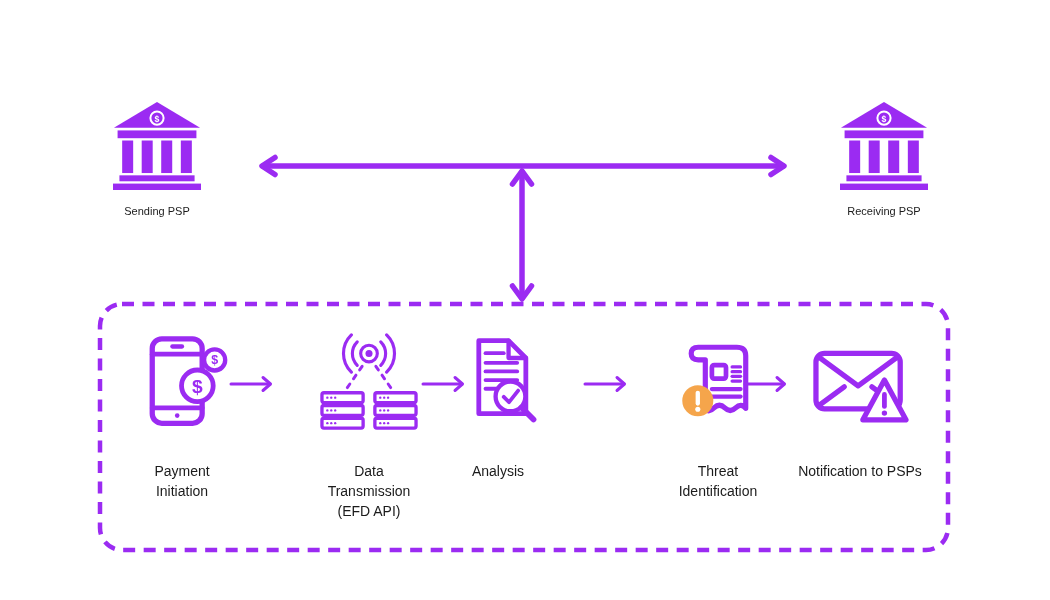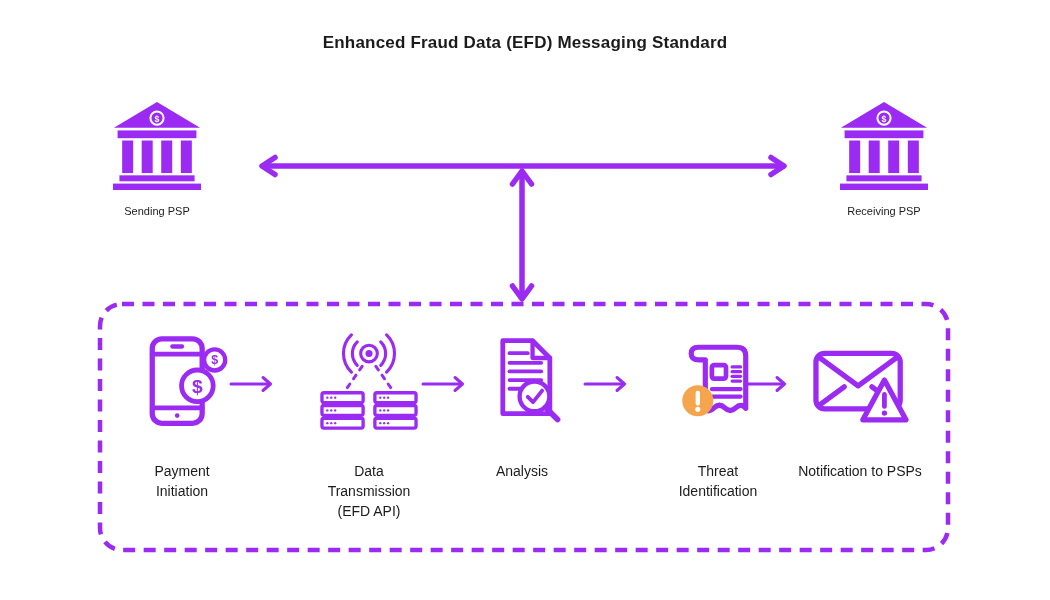--- a/index.html
+++ b/index.html
@@ -19,30 +19,29 @@
 
   .sline { stroke:var(--purple); fill:none; stroke-linecap:round; stroke-linejoin:round; }
   .pfill { fill:var(--purple); }
 
   .step { position:absolute; top:330px; display:flex; flex-direction:column; align-items:center; }
   .step .icon-wrap { height:104px; display:flex; align-items:center; justify-content:center; }
   .step-label { margin-top:28px; font-size:14px; line-height:1.42; color:var(--ink); text-align:center; }
 
   .s1 { left:107px; width:150px; }  .s1 .step-label { max-width:92px; }
   .s2 { left:294px; width:150px; }  .s2 .step-label { max-width:114px; }
-  .s3 { left:447px; width:150px; }
+  .s3 { left:423px; width:150px; }
   .s4 { left:643px; width:150px; }  .s4 .step-label { max-width:122px; }
   .s5 { left:785px; width:150px;align-items:center; }  .s5 .step-label { max-width:136px; }
 </style>
 </head>
 <body>
 
 <div id="canvas">
 
-  <div class="title">Enhanced Fraud Data (EFD) Messaging Standard</div>
 
   <div class="psp psp-sending">
     <svg width="92" height="88" viewBox="0 0 100 96">
       <polygon class="pfill" points="50,0 97,28 3,28"></polygon>
       <circle cx="50" cy="17.5" r="7.2" fill="none" stroke="#fff" stroke-width="2.2"></circle>
       <text x="50" y="21.3" text-anchor="middle" font-size="9.5" font-weight="bold" fill="#fff">$</text>
       <rect class="pfill" x="7" y="31" width="86" height="8.5"></rect>
       <rect class="pfill" x="12" y="42" width="12" height="35.5"></rect>
       <rect class="pfill" x="33.3" y="42" width="12" height="35.5"></rect>
       <rect class="pfill" x="54.6" y="42" width="12" height="35.5"></rect>

